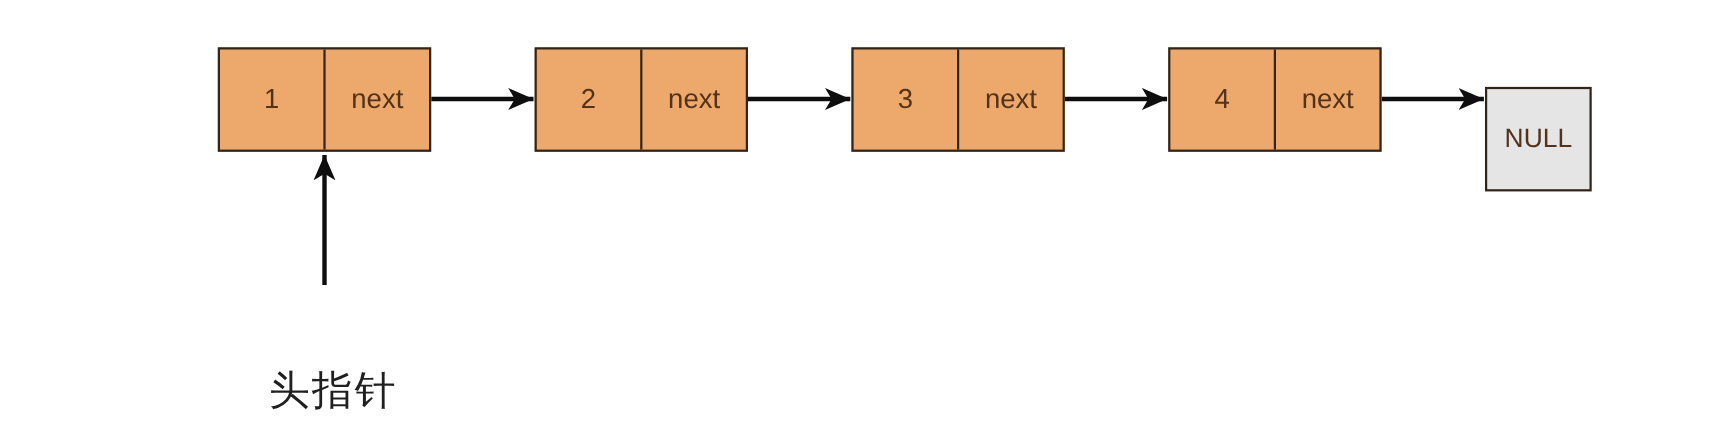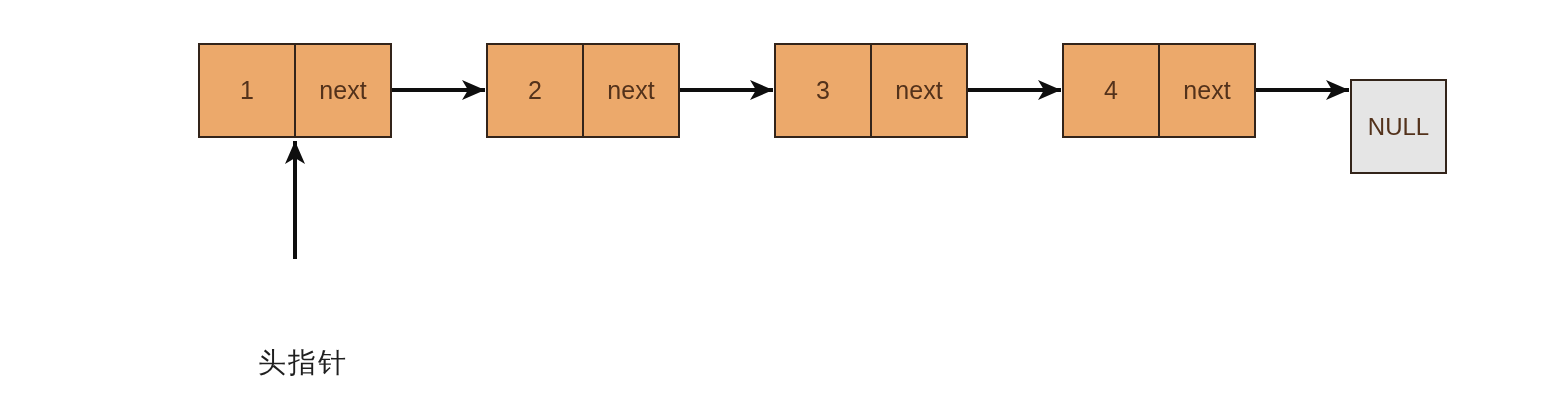--- a/index.html
+++ b/index.html
@@ -69,24 +69,24 @@
     background: #eca96b;
     display: flex;
     align-items: center;
     justify-content: center;
     font-size: 27px;
     color: #53321b;
   }
   .caption {
     position: absolute;
     left: 198px;
-    top: 344px;
+    top: 330px;
     width: 210px;
     text-align: center;
-    font-size: 28px;
+    font-size: 37px;
     color: #1f1f1f;
     letter-spacing: 2px;
     font-family: Liberation Serif, serif;
   }
 </style>
 </head>
 <body>
 
 <div class="canvas">
 

